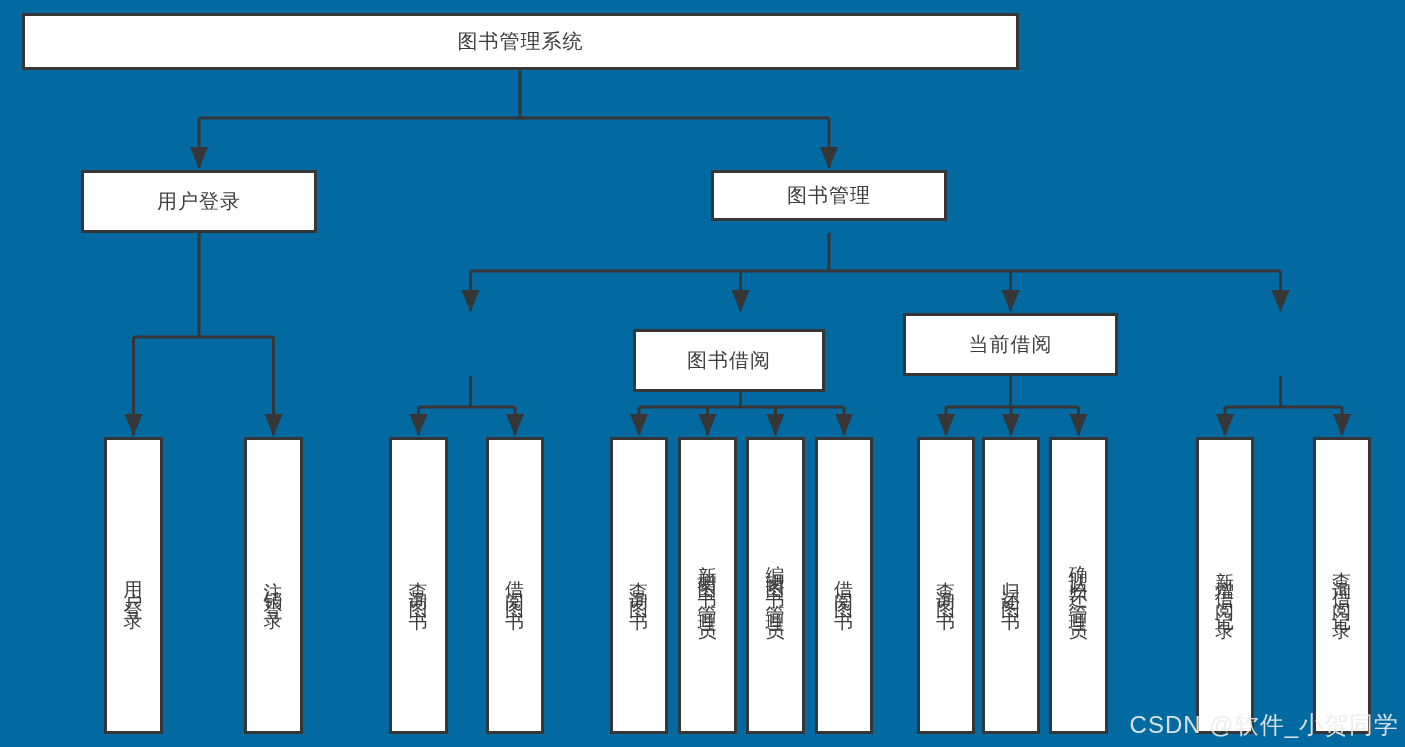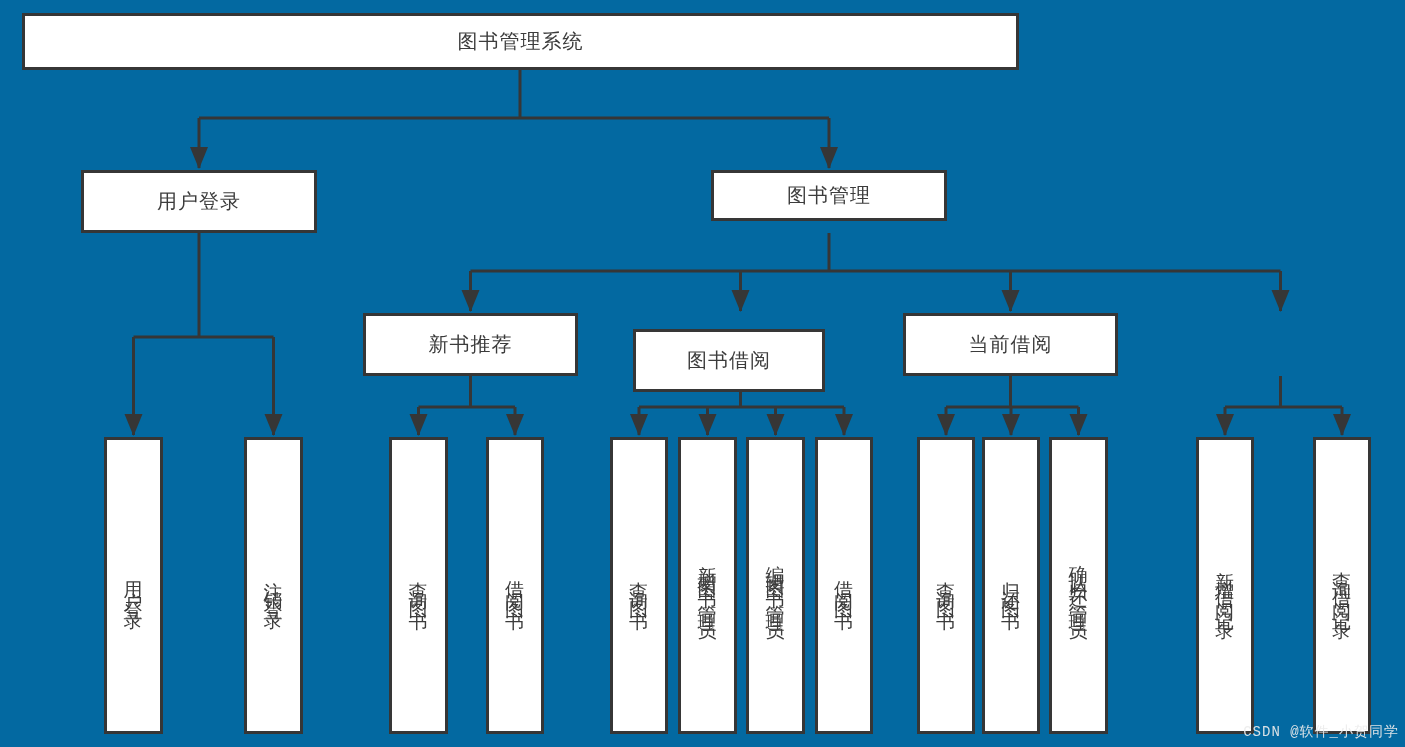--- a/index.html
+++ b/index.html
@@ -39,26 +39,25 @@
     line-height: 1;
     white-space: nowrap;
   }
   .node-v .vtext.long {
     letter-spacing: 8px;
   }
   .watermark {
     position: absolute;
     right: 6px;
     bottom: 6px;
-    font-size: 14px;
+    font-size: 24px;
     color: rgba(236, 236, 236, 0.92);
     letter-spacing: 1px;
     z-index: 10;
     pointer-events: none;
-    font-family: Liberation Mono, monospace;
   }
 </style>
 </head>
 <body>
 
 <div class="canvas">
 
   <svg class="connectors" viewBox="0 0 1405 747" xmlns="http://www.w3.org/2000/svg">
     <defs>
       <marker id="arrow" markerUnits="userSpaceOnUse" markerWidth="22" markerHeight="20" viewBox="0 0 22 20" refX="21" refY="10" orient="auto">
@@ -113,23 +112,20 @@
     <span>图书管理系统</span>
   </div>
 
   <div class="node node-h" style="left:81px; top:170px; width:236px; height:63px;">
     <span>用户登录</span>
   </div>
   <div class="node node-h" style="left:711px; top:170px; width:236px; height:51px;">
     <span>图书管理</span>
   </div>
 
-  <div class="node node-h" style="left:363px; top:313px; width:215px; height:63px;">
-    <span>新书推荐</span>
-  </div>
   <div class="node node-h" style="left:633px; top:329px; width:192px; height:63px;">
     <span>图书借阅</span>
   </div>
   <div class="node node-h" style="left:903px; top:313px; width:215px; height:63px;">
     <span>当前借阅</span>
   </div>
 
   <div class="node node-v" style="left:104px; top:437px; width:59px; height:297px;">
     <span class="vtext">用户登录</span>
   </div>

